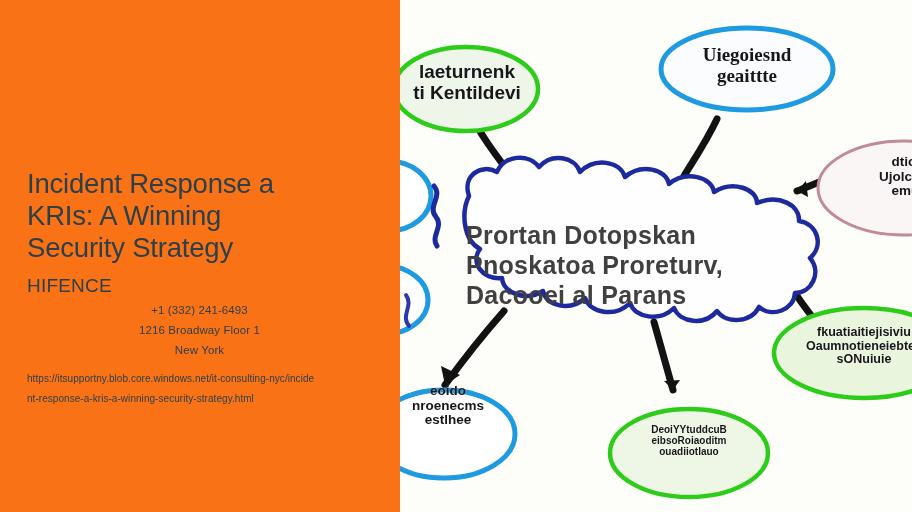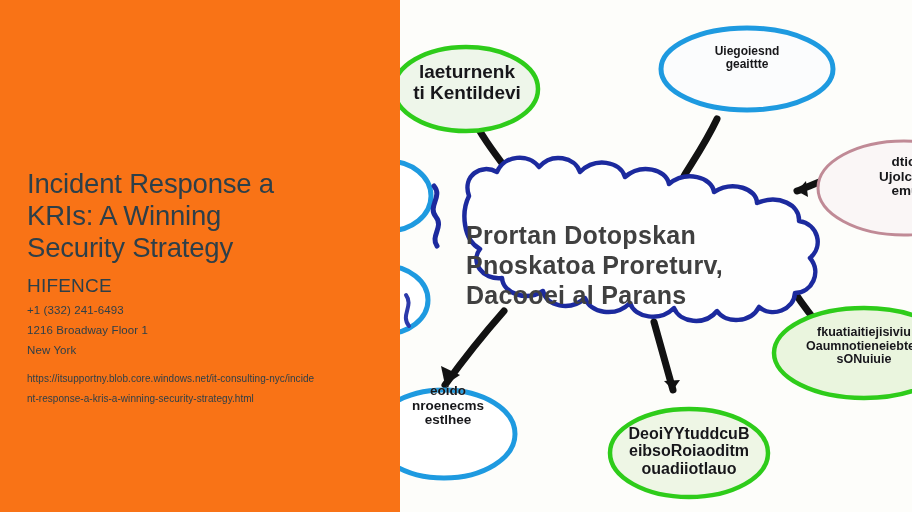--- a/index.html
+++ b/index.html
@@ -45,20 +45,21 @@
     line-height: 22px;
     color: #2d3f49;
     letter-spacing: 0.2px;
     margin: 0 0 3px 0;
   }
   .contact-line {
     font-size: 11.5px;
     line-height: 20px;
     color: #2d3f49;
     letter-spacing: 0.1px;
+    text-align: center;
   }
   #url-block {
     margin-top: 9px;
     font-size: 10px;
     line-height: 20px;
     color: #2d3f49;
     letter-spacing: 0.05px;
     word-break: break-all;
   }
   #url-block span { display: block; }
@@ -195,32 +196,32 @@
     </svg>
   </div>
 
   <div id="center-text">Prortan Dotopskan
 Pnoskatoa Proreturv,
 Dacooei  al  Parans</div>
 
   <div class="node-text" style="left:396px; top:62px; width:142px; font-size:19px;">laeturnenk
 ti Kentildevi</div>
 
-  <div class="node-text" style="left:665px; top:45px; width:164px; font-size:12px;">Uiegoiesnd
+  <div class="node-text" style="left:665px; top:45px; width:164px; font-size:19px;font-family:Liberation Serif, serif;">Uiegoiesnd
 geaittte</div>
 
   <div class="node-text" style="left:836px; top:155px; width:150px; font-size:13.5px;">dticee
 Ujolceieig
 emuis</div>
 
   <div class="node-text" style="left:776px; top:326px; width:176px; font-size:12.5px;">fkuatiaitiejisiviu
 Oaumnotieneiebtea
 sONuiuie</div>
 
-  <div class="node-text" style="left:612px; top:425px; width:154px; font-size:16px;">DeoiYYtuddcuB
+  <div class="node-text" style="left:612px; top:425px; width:154px; font-size:10px;">DeoiYYtuddcuB
 eibsoRoiaoditm
 ouadiiotlauo</div>
 
   <div class="node-text" style="left:386px; top:384px; width:124px; font-size:13.5px;">eoido
 nroenecms
 estlhee</div>
 
   <div id="left-panel">
     <div id="panel-inner">
 

